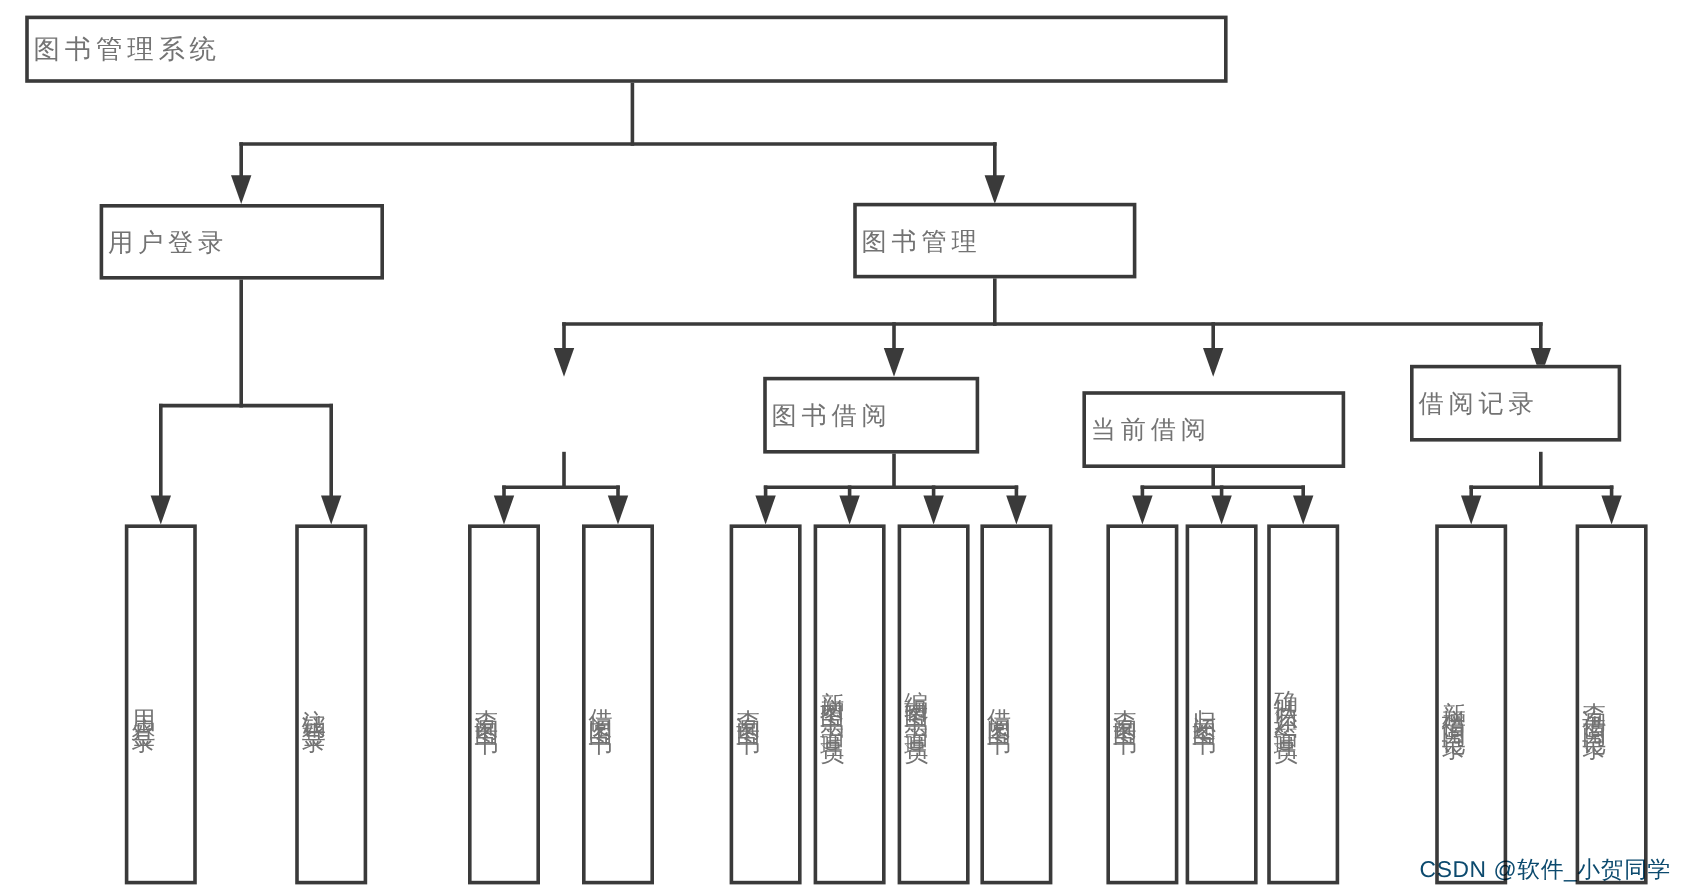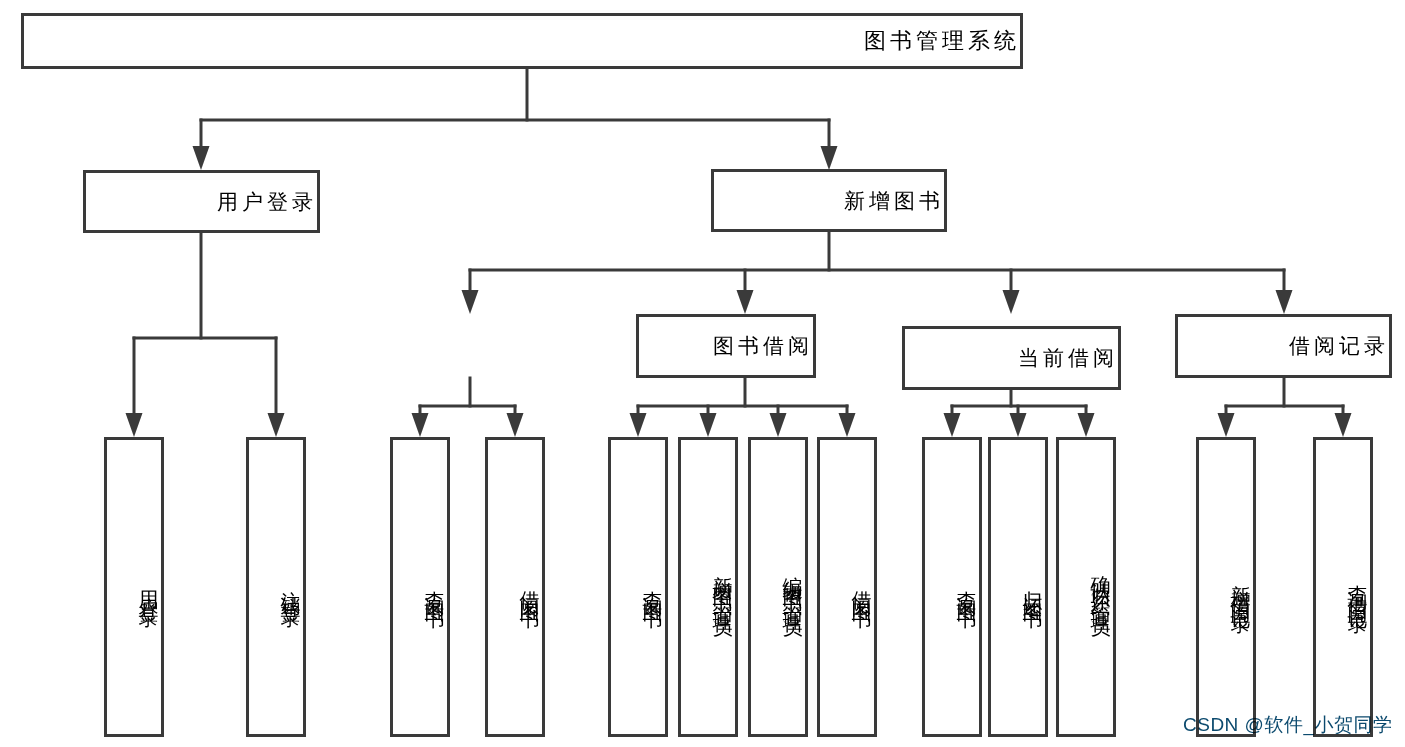--- a/index.html
+++ b/index.html
@@ -16,22 +16,22 @@
     left: 0; top: 0;
     z-index: 1;
   }
   .node {
     position: absolute;
     box-sizing: border-box;
     border: 3px solid #3a3a3a;
     background: #ffffff;
     display: flex;
     align-items: center;
-    justify-content: flex-end;
-    color: #000000;
+    justify-content: flex-start;
+    color: #737373;
     z-index: 2;
   }
   .hlabel {
     font-size: 21px;
     letter-spacing: 4px;
     text-indent: 4px;
     white-space: nowrap;
   }
   .root .hlabel { font-size: 22px; }
   .vtext {
@@ -114,30 +114,30 @@
     </svg>
 
   <div class="node root" style="left:21px;top:13px;width:1002px;height:56px">
     <span class="hlabel">图书管理系统</span>
   </div>
 
   <div class="node" style="left:83px;top:170px;width:237px;height:63px">
     <span class="hlabel">用户登录</span>
   </div>
   <div class="node" style="left:711px;top:169px;width:236px;height:63px">
-    <span class="hlabel">新增图书</span>
+    <span class="hlabel">图书管理</span>
   </div>
 
   <div class="node" style="left:636px;top:314px;width:180px;height:64px">
     <span class="hlabel">图书借阅</span>
   </div>
   <div class="node" style="left:902px;top:326px;width:219px;height:64px">
     <span class="hlabel">当前借阅</span>
   </div>
-  <div class="node" style="left:1175px;top:314px;width:217px;height:64px">
+  <div class="node" style="left:1175px;top:304px;width:176px;height:64px">
     <span class="hlabel">借阅记录</span>
   </div>
 
   <div class="node" style="left:104px;top:437px;width:60px;height:300px">
     <span class="vtext">用户登录</span>
   </div>
   <div class="node" style="left:246px;top:437px;width:60px;height:300px">
     <span class="vtext">注销登录</span>
   </div>
 

